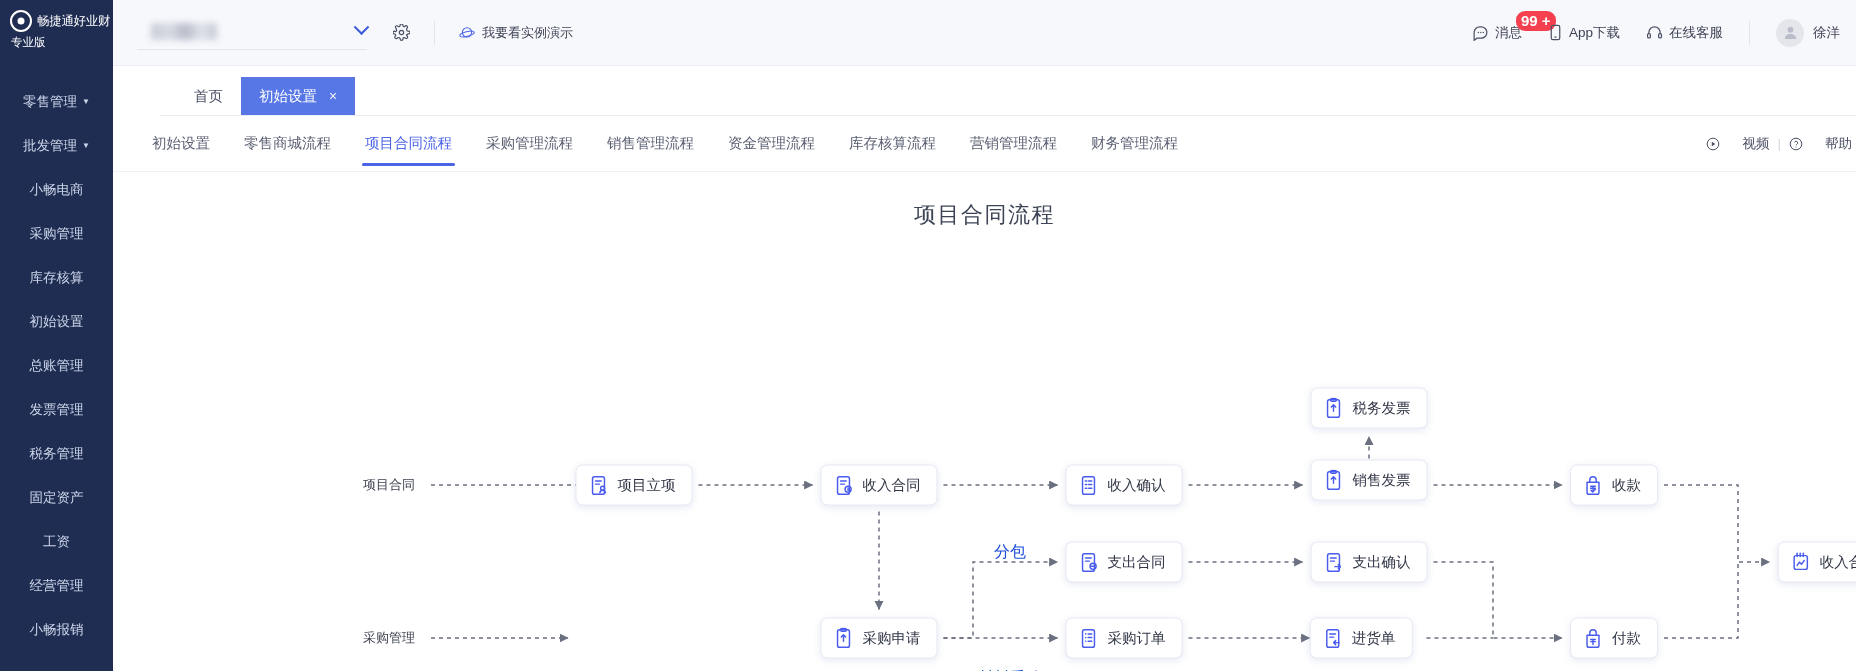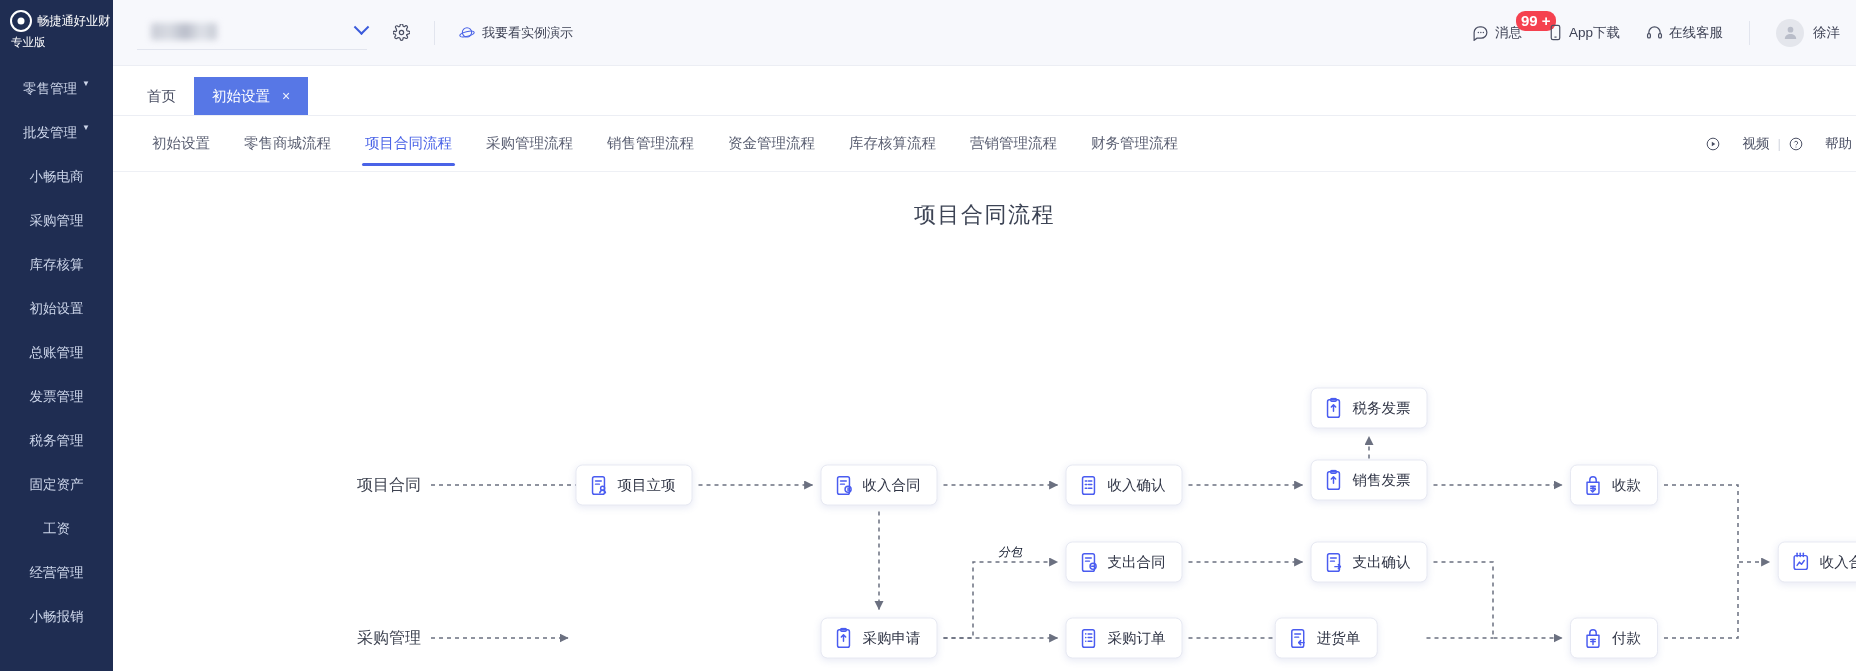--- a/index.html
+++ b/index.html
@@ -23,21 +23,21 @@
   }
   .logo-mark::after {
     content: ""; position: absolute; left: 50%; top: 50%;
     width: 7px; height: 7px; background: #fff; border-radius: 50%;
     transform: translate(-50%, -50%);
   }
   .logo-text { color: #fff; font-size: 12.5px; letter-spacing: -.3px; white-space: nowrap; }
   .logo-sub { color: #fff; font-size: 11.5px; margin-top: 3px; padding-left: 1px; }
   .nav-list { padding-top: 14px; }
   .nav-item {
-    height: 44px; display: flex; justify-content: center;
+    height: 44px; display: flex; align-items: center; justify-content: center;
     color: #cdd6ea; font-size: 13.5px; gap: 5px; cursor: pointer;
   }
   .caret { font-size: 8px; line-height: 1; color: #cdd6ea; }
 
   
   #right { flex: 1; display: flex; flex-direction: column; min-width: 0; }
 
   
   #header {
     height: 66px; background: #f7f8fc; display: flex; align-items: center;
@@ -78,20 +78,21 @@
     width: 28px; height: 28px; border-radius: 50%; background: #e4e6ec;
     display: flex; align-items: center; justify-content: center;
   }
   .uname { color: #3e4255; font-size: 13.5px; white-space: nowrap; }
 
   
   #tabbar {
     height: 50px; flex: 0 0 50px; background: #fff;
     display: flex; align-items: flex-end; padding-left: 16px;
     border-bottom: 1px solid #eceef4;
+    margin-left: 47px;
   }
   .ftab {
     height: 38px; padding: 0 18px; display: flex; align-items: center;
     font-size: 14.5px; color: #4a4f63; cursor: pointer;
   }
   .ftab.active { background: #5777e6; color: #fff; }
   .ftab .x { margin-left: 12px; font-size: 14px; opacity: .9; }
 
   
   #modtabs {
@@ -128,26 +129,26 @@
   .node {
     position: absolute; height: 41px; background: #fff;
     border: 1px solid #e7e9f2; border-radius: 7px;
     box-shadow: 0 2px 7px rgba(85,100,180,.13);
     display: flex; align-items: center; gap: 9px; padding: 0 16px 0 12px;
     font-size: 14.5px; color: #2f3445; white-space: nowrap; cursor: pointer;
     transform: translate(-50%,-50%);
   }
   .node svg { flex: 0 0 auto; display: block; }
   .rowlabel {
-    position: absolute; font-size: 16px; color: #3d4250;
+    position: absolute; font-size: 13px; color: #3d4250;
     transform: translate(-50%,-50%); white-space: nowrap;
   }
   .edgelabel {
-    position: absolute; font-size: 12px; color: #0f172a;
-    transform: translate(-50%,-50%); white-space: nowrap; font-style: italic;
+    position: absolute; font-size: 16px; color: #1d4ed8;
+    transform: translate(-50%,-50%); white-space: nowrap;
   }
 </style>
 </head>
 <body>
 
 <div id="app">
 
   <aside id="sidebar">
     <div class="logo-box">
       <div class="logo-row">
@@ -441,21 +442,21 @@
               <rect x="3.5" y="2.5" width="13" height="19" rx="2" fill="none" stroke="#4a5cf0" stroke-width="1.6" stroke-linecap="round" stroke-linejoin="round"></rect>
               <circle cx="7" cy="7" r=".9" fill="#4a5cf0"></circle>
               <line x1="9.6" y1="7" x2="13.6" y2="7" fill="none" stroke="#4a5cf0" stroke-width="1.6" stroke-linecap="round" stroke-linejoin="round"></line>
               <circle cx="7" cy="11" r=".9" fill="#4a5cf0"></circle>
               <line x1="9.6" y1="11" x2="13.6" y2="11" fill="none" stroke="#4a5cf0" stroke-width="1.6" stroke-linecap="round" stroke-linejoin="round"></line>
               <circle cx="7" cy="15" r=".9" fill="#4a5cf0"></circle>
               <line x1="9.6" y1="15" x2="13.6" y2="15" fill="none" stroke="#4a5cf0" stroke-width="1.6" stroke-linecap="round" stroke-linejoin="round"></line>
             </svg>
             <span>采购订单</span>
           </div>
-          <div class="node" style="left: 1213px; top: 466px;">
+          <div class="node" style="left: 1248px; top: 466px;">
             <svg width="20" height="22" viewBox="0 0 20 24">
               <rect x="3.5" y="2.5" width="13" height="19" rx="2" fill="none" stroke="#4a5cf0" stroke-width="1.6" stroke-linecap="round" stroke-linejoin="round"></rect>
               <line x1="6.8" y1="7" x2="13" y2="7" fill="none" stroke="#4a5cf0" stroke-width="1.6" stroke-linecap="round" stroke-linejoin="round"></line>
               <line x1="6.8" y1="10.5" x2="11" y2="10.5" fill="none" stroke="#4a5cf0" stroke-width="1.6" stroke-linecap="round" stroke-linejoin="round"></line>
               <path d="M17 16.5h-6m0 0l2.2-2.2M11 16.5l2.2 2.2" fill="none" stroke="#4a5cf0" stroke-width="1.6" stroke-linecap="round" stroke-linejoin="round"></path>
             </svg>
             <span>进货单</span>
           </div>
           <div class="node" style="left: 1501px; top: 466px;">
             <svg width="20" height="22" viewBox="0 0 20 24">

